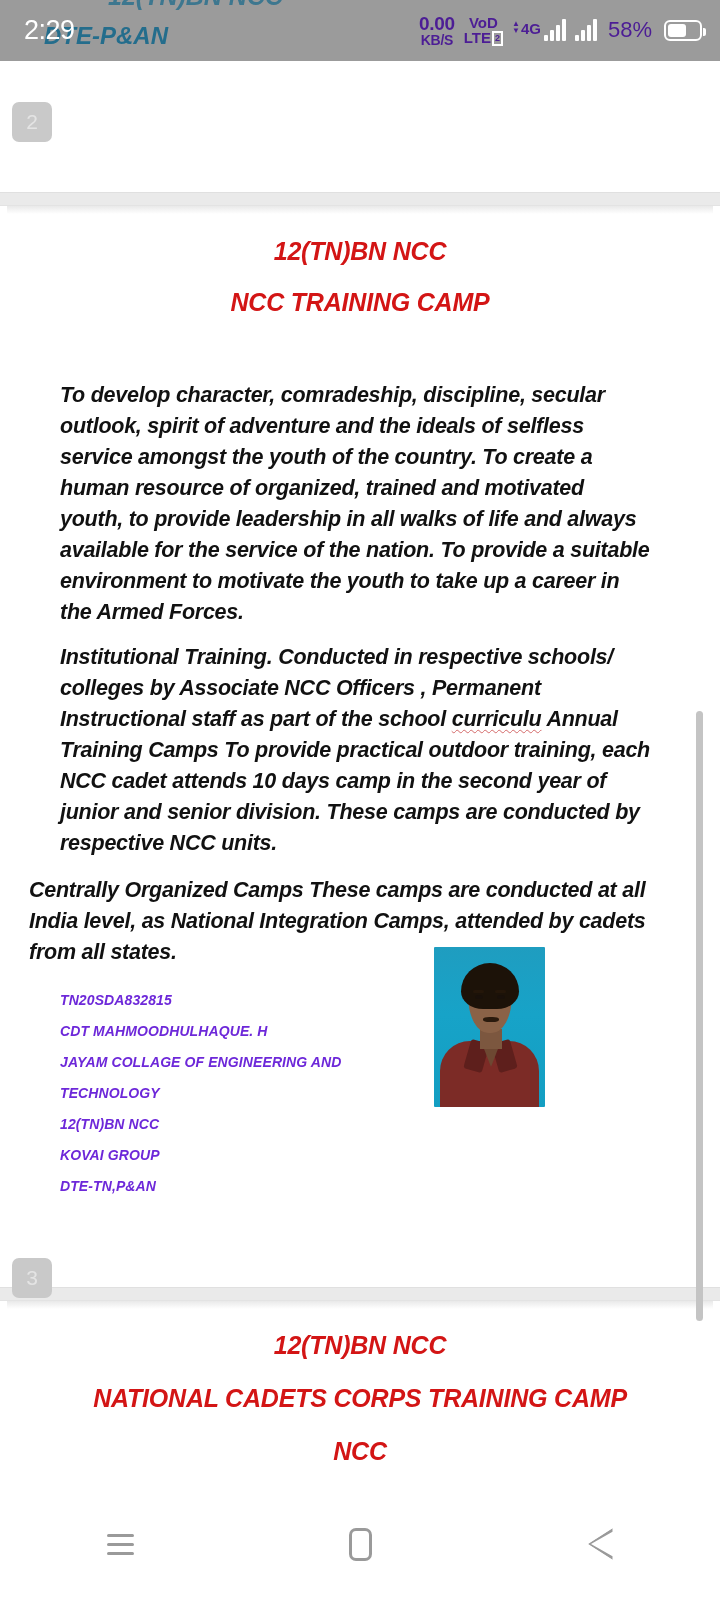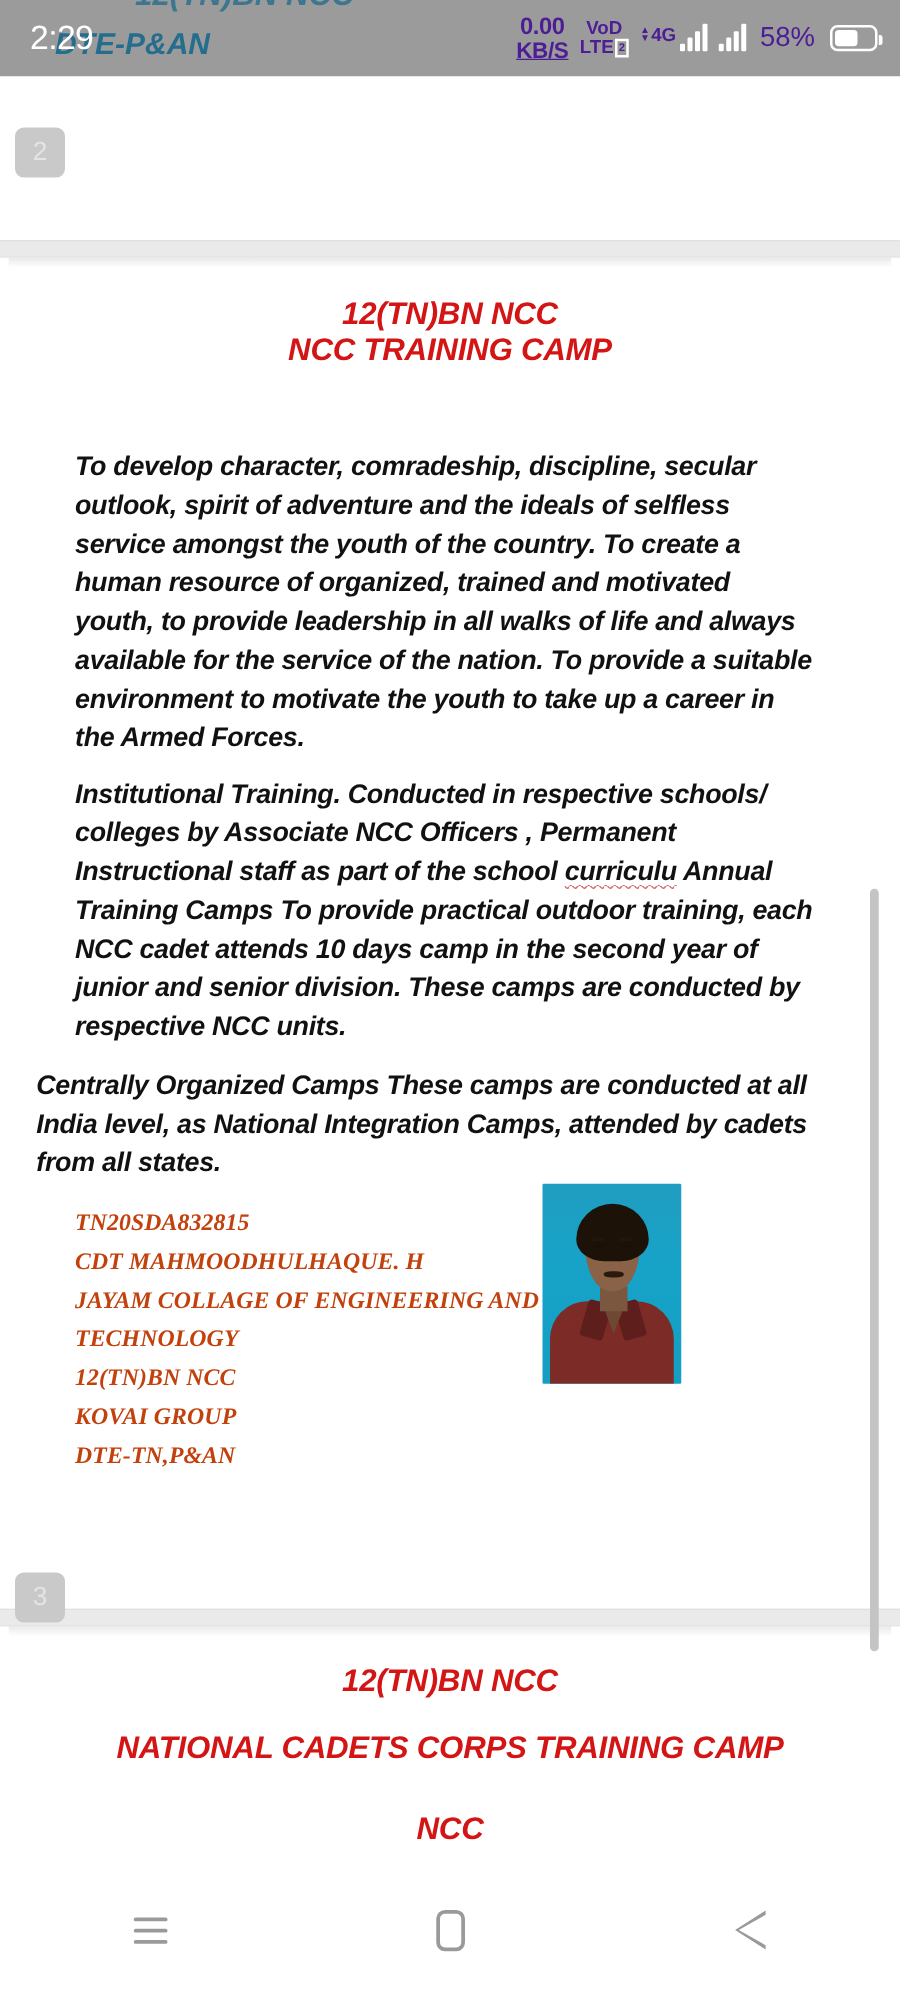--- a/index.html
+++ b/index.html
@@ -87,21 +87,21 @@
     color: #4c1d95;
   }
 
   .net-speed {
     display: flex;
     flex-direction: column;
     align-items: center;
     line-height: 1.02;
   }
   .net-speed .v { font-size: 19px; font-weight: 700; letter-spacing: -0.3px; }
-  .net-speed .u { font-size: 18px; font-weight: 700; letter-spacing: -0.3px; text-decoration: underline; }
+  .net-speed .u { font-size: 14px; font-weight: 700; letter-spacing: -0.3px; }
 
   .volte {
     display: flex;
     flex-direction: column;
     align-items: center;
     line-height: 1.02;
     font-weight: 700;
   }
   .volte .r1 { font-size: 15px; display: flex; align-items: center; gap: 1px; }
   .volte .r2 { font-size: 15px; display: flex; align-items: center; gap: 1px; }
@@ -223,26 +223,26 @@
     letter-spacing: -0.25px;
   }
 
   .spell {
     text-decoration: underline wavy #d46a6a;
     text-decoration-thickness: 1px;
     text-underline-offset: 3px;
   }
 
   .cadet-block {
-    color: #c2410c;
+    color: #6d28d9;
     font-weight: bold;
     font-style: italic;
-    font-size: 19px;
+    font-size: 14px;
     line-height: 31px;
-    font-family: Liberation Serif, serif;
+    font-family: Liberation Sans, sans-serif;
     letter-spacing: 0.1px;
   }
   .cadet-block div { white-space: nowrap; }
 
   .photo {
     position: absolute;
     width: 111px;
     height: 160px;
     background: linear-gradient(180deg, #1f9dc0 0%, #17a3c8 42%, #139ec2 100%);
     overflow: hidden;
@@ -378,21 +378,21 @@
       <div class="page-badge" style="top:41px;">2</div>
 
       <div style="height:131px;"></div>
       <div class="page-gap"></div>
       <div class="page-top-shadow"></div>
 
       <div class="page-body">
 
         <h1 class="doc-title" style="margin-top:23px;">12(TN)BN NCC</h1>
 
-        <h2 class="doc-h2" style="">NCC TRAINING CAMP</h2>
+        <h2 class="doc-h2" style="margin-top:22px;">NCC TRAINING CAMP</h2>
 
         <p class="body-para" style="margin:63px 70px 0 60px;"> To develop character, comradeship, discipline, secular outlook, spirit of adventure and the ideals of selfless service amongst the youth of the country. To create a human resource of organized, trained and motivated youth, to provide leadership in all walks of life and always available for the service of the nation.  To provide a suitable environment to motivate the youth to take up a career in the Armed Forces.</p>
 
         <p class="body-para" style="margin:14px 60px 0 60px;"><span> Institutional Training. Conducted in respective schools/ colleges by Associate NCC Officers , Permanent Instructional  staff as part of the school </span><span class="spell">curriculu</span><span> Annual Training Camps To provide practical outdoor training, each NCC cadet attends 10 days camp in the second year of junior and senior division. These camps are conducted by respective NCC units.</span></p>
 
         <p class="body-para" style="margin:16px 58px 0 29px;">Centrally Organized Camps  These camps are conducted at all India level, as National Integration Camps, attended by cadets from all states.</p>
 
         <div class="cadet-block" style="margin:17px 0 0 60px;">
           <div>TN20SDA832815</div>
           <div>CDT MAHMOODHULHAQUE. H</div>
@@ -428,21 +428,21 @@
       <div style="height:76px;"></div>
       <div class="page-gap"></div>
       <div class="page-top-shadow"></div>
 
       <div class="page-body">
 
         <h1 class="doc-title" style="margin-top:22px;">12(TN)BN NCC</h1>
 
         <h2 class="doc-h2" style="margin-top:24px;">NATIONAL CADETS CORPS TRAINING CAMP</h2>
 
-        <h2 class="doc-h2" style="margin-top:36px;font-style:italic;">NCC</h2>
+        <h2 class="doc-h2" style="margin-top:24px;font-style:italic;">NCC</h2>
 
         <p class="body-para" style="margin:21px 55px 0 136px;">NCC as well as Training Camp is a platform where we get chances to learn various subjects such as drill, weapon training, map reading, first aid, adventure, selfconfidence,</p>
 
       </div>
     </div>
 
     <div class="scrollbar-track">
       <div class="scrollbar-thumb"></div>
     </div>
 

